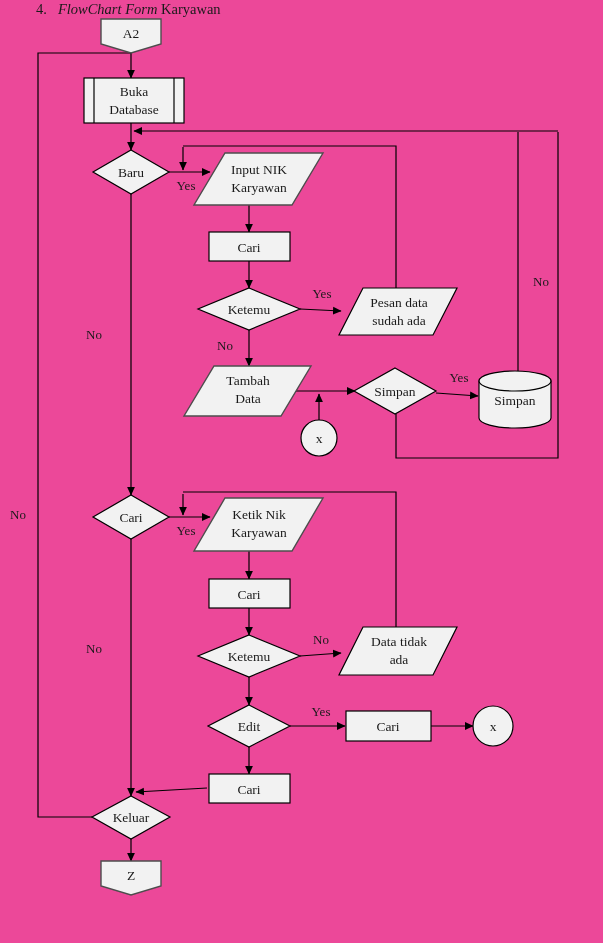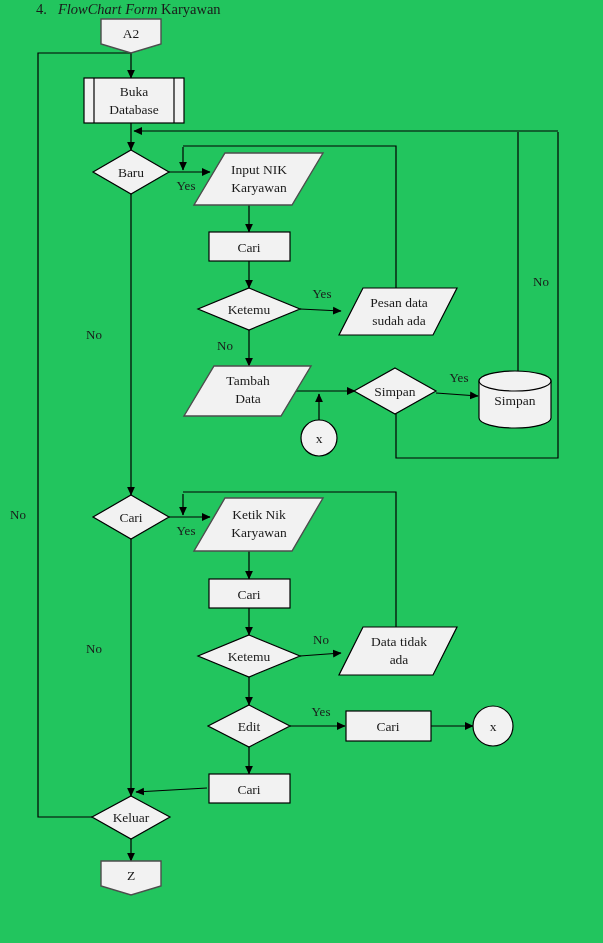--- a/index.html
+++ b/index.html
@@ -4,21 +4,21 @@
 <style>
   html, body {
     margin: 0;
     padding: 0;
     background: #f2f2f2;
   }
   #page {
     position: relative;
     width: 603px;
     height: 943px;
-    background: #22c55e;
+    background: #ec4899;
     overflow: hidden;
     font-family: "Liberation Serif", "DejaVu Serif", serif;
   }
   #title {
     position: absolute;
     left: 36px;
     top: 1px;
     font-size: 14.5px;
     color: #1a1a1a;
     white-space: nowrap;

